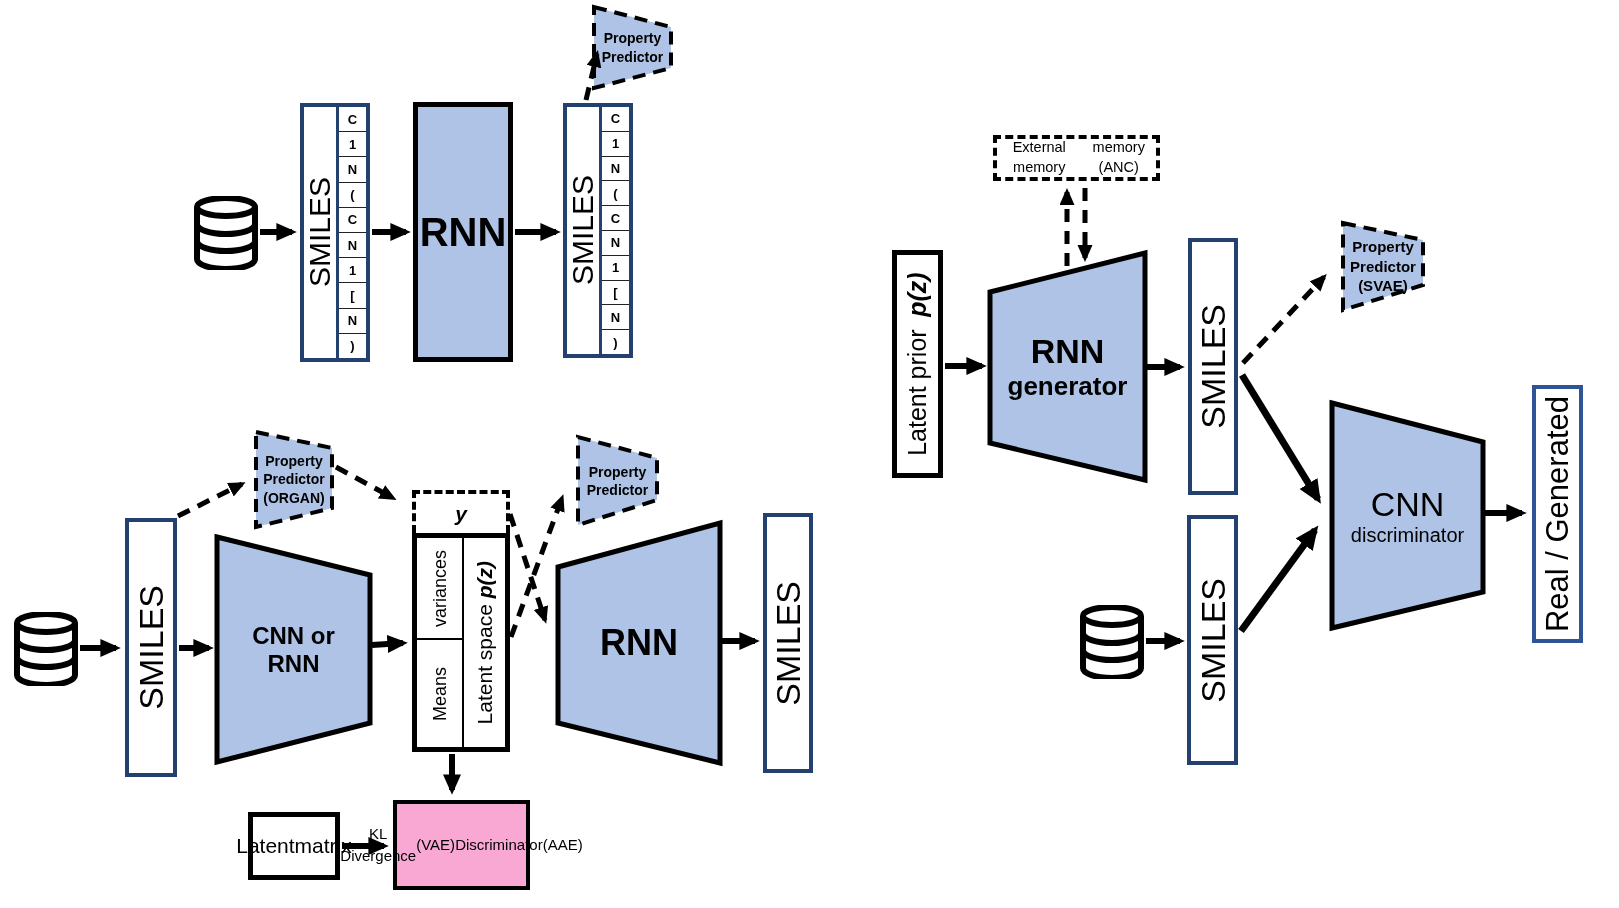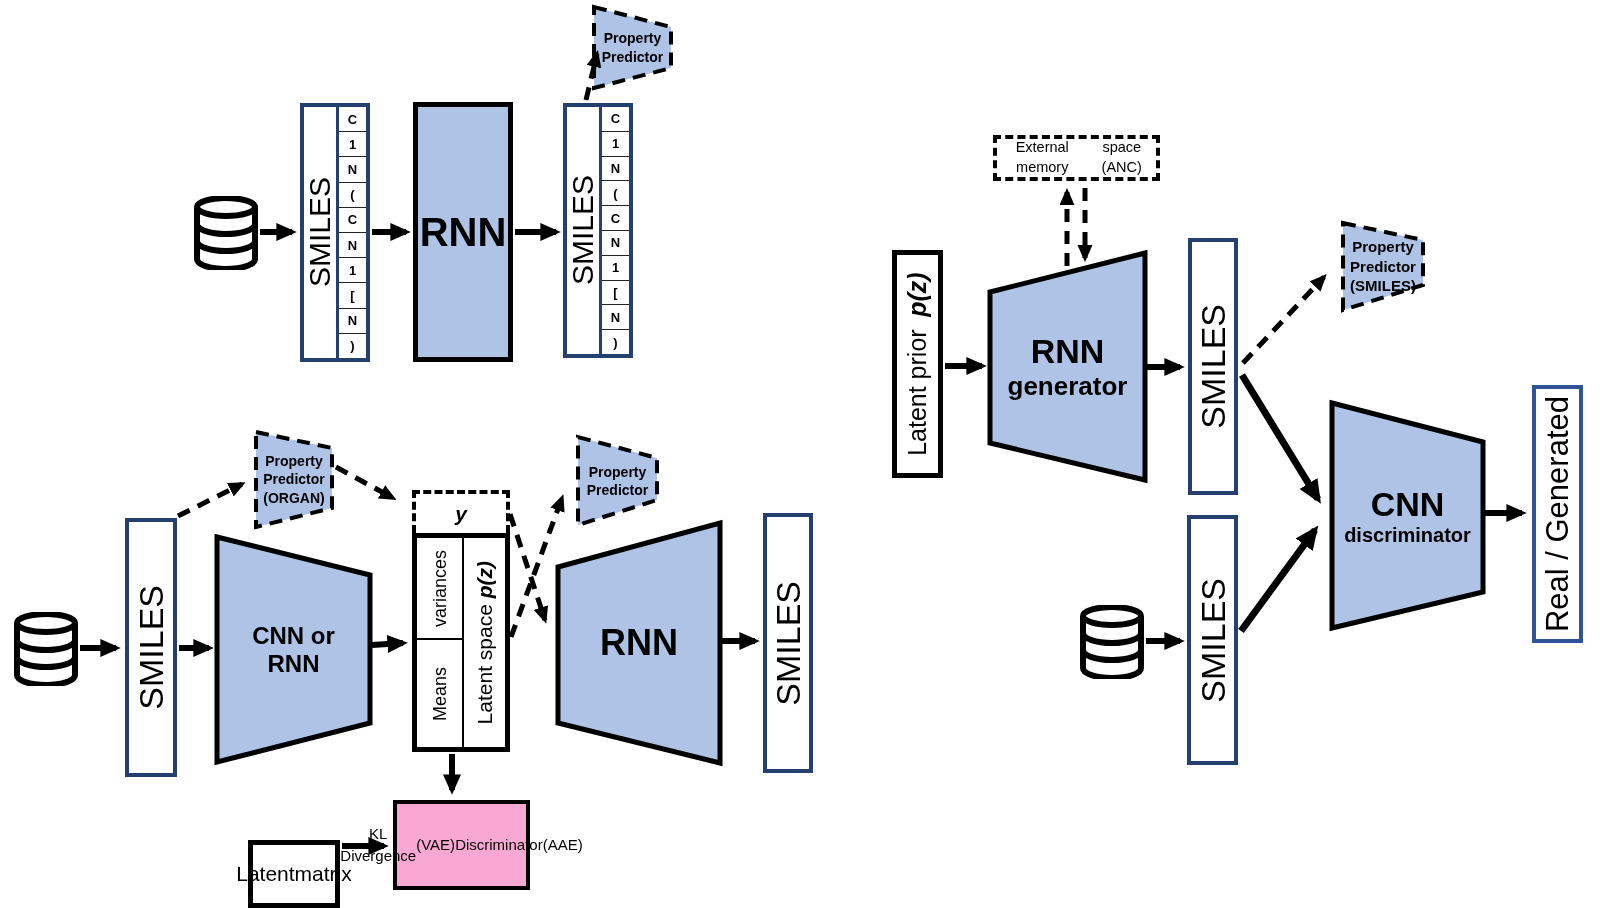--- a/index.html
+++ b/index.html
@@ -168,35 +168,35 @@
     </svg>
     <div class="tlabel" style="font-weight:700;font-size:36px;">
       <span>RNN</span>
     </div>
   </div>
 
   <div class="abs navybox flexc" style="left:763px;top:513px;width:50px;height:260px;">
     <span class="vt" style="font-size:34px;">SMILES</span>
   </div>
 
-  <div class="abs blackbox flexc col" style="left:248px;top:840px;width:92px;height:68px;font-size:21px;line-height:1.3;">
+  <div class="abs blackbox flexc col" style="left:248px;top:812px;width:92px;height:68px;font-size:21px;line-height:1.3;">
     <span>Latent</span>
     <span>matrix</span>
   </div>
 
   <div class="abs thinblackbox flexc col" style="left:393px;top:800px;width:137px;height:90px;font-size:15px;line-height:1.45;text-align:center;">
     <span>KL Divergence</span>
     <span>(VAE)</span>
     <span>Discriminator</span>
     <span>(AAE)</span>
   </div>
 
   <div class="abs dashbox flexc col" style="left:993px;top:135px;width:167px;height:46px;font-size:14.5px;line-height:1.35;text-align:center;">
     <span>External memory</span>
-    <span>space (ANC)</span>
+    <span>memory (ANC)</span>
   </div>
 
   <div class="abs blackbox flexc" style="left:892px;top:250px;width:51px;height:228px;">
     <span class="vt" style="font-size:25px;">
       <span>Latent prior </span><span class="pz" style="margin-top:6px;">p(z)</span>
     </span>
   </div>
 
   <div class="trap" style="left:990px;top:253px;width:155px;height:227px;">
     <svg width="155" height="227">
@@ -212,40 +212,40 @@
     <span class="vt" style="font-size:34px;">SMILES</span>
   </div>
 
   <div class="trap" style="left:1343px;top:223px;width:80px;height:87px;">
     <svg width="80" height="87">
       <polygon class="fill stroke-dash" points="0,0 80,17 80,62 0,87"></polygon>
     </svg>
     <div class="tlabel" style="font-weight:700;font-size:15px;line-height:1.3;">
       <span>Property</span>
       <span>Predictor</span>
-      <span>(SMILES)</span>
+      <span>(SVAE)</span>
     </div>
   </div>
 
   <svg class="abs dbicon" style="left:1080px;top:605px;" width="64" height="74" viewBox="0 0 64 74">
     <path d="M3 11 V63 a29 10 0 0 0 58 0 V11" fill="#fff"></path>
     <path d="M3 28 a29 10 0 0 0 58 0" fill="none"></path>
     <path d="M3 45 a29 10 0 0 0 58 0" fill="none"></path>
     <ellipse cx="32" cy="11" rx="29" ry="9" fill="#fff"></ellipse>
   </svg>
 
   <div class="abs navybox flexc" style="left:1187px;top:515px;width:51px;height:250px;">
     <span class="vt" style="font-size:34px;">SMILES</span>
   </div>
 
   <div class="trap" style="left:1332px;top:403px;width:151px;height:225px;">
     <svg width="151" height="225">
       <polygon class="fill stroke-solid" points="0,0 151,39 151,189 0,225"></polygon>
     </svg>
-    <div class="tlabel" style="font-weight:700;">
+    <div class="tlabel" style="font-weight:400;">
       <span style="font-size:34px;">CNN</span>
       <span style="font-size:20px;">discriminator</span>
     </div>
   </div>
 
   <div class="abs flexc" style="left:1532px;top:385px;width:51px;height:258px;border:4px solid #2e5496;background:#fff;">
     <span class="vt" style="font-size:31px;">Real / Generated</span>
   </div>
 
   <svg id="arrows" width="1619" height="908" viewBox="0 0 1619 908">

